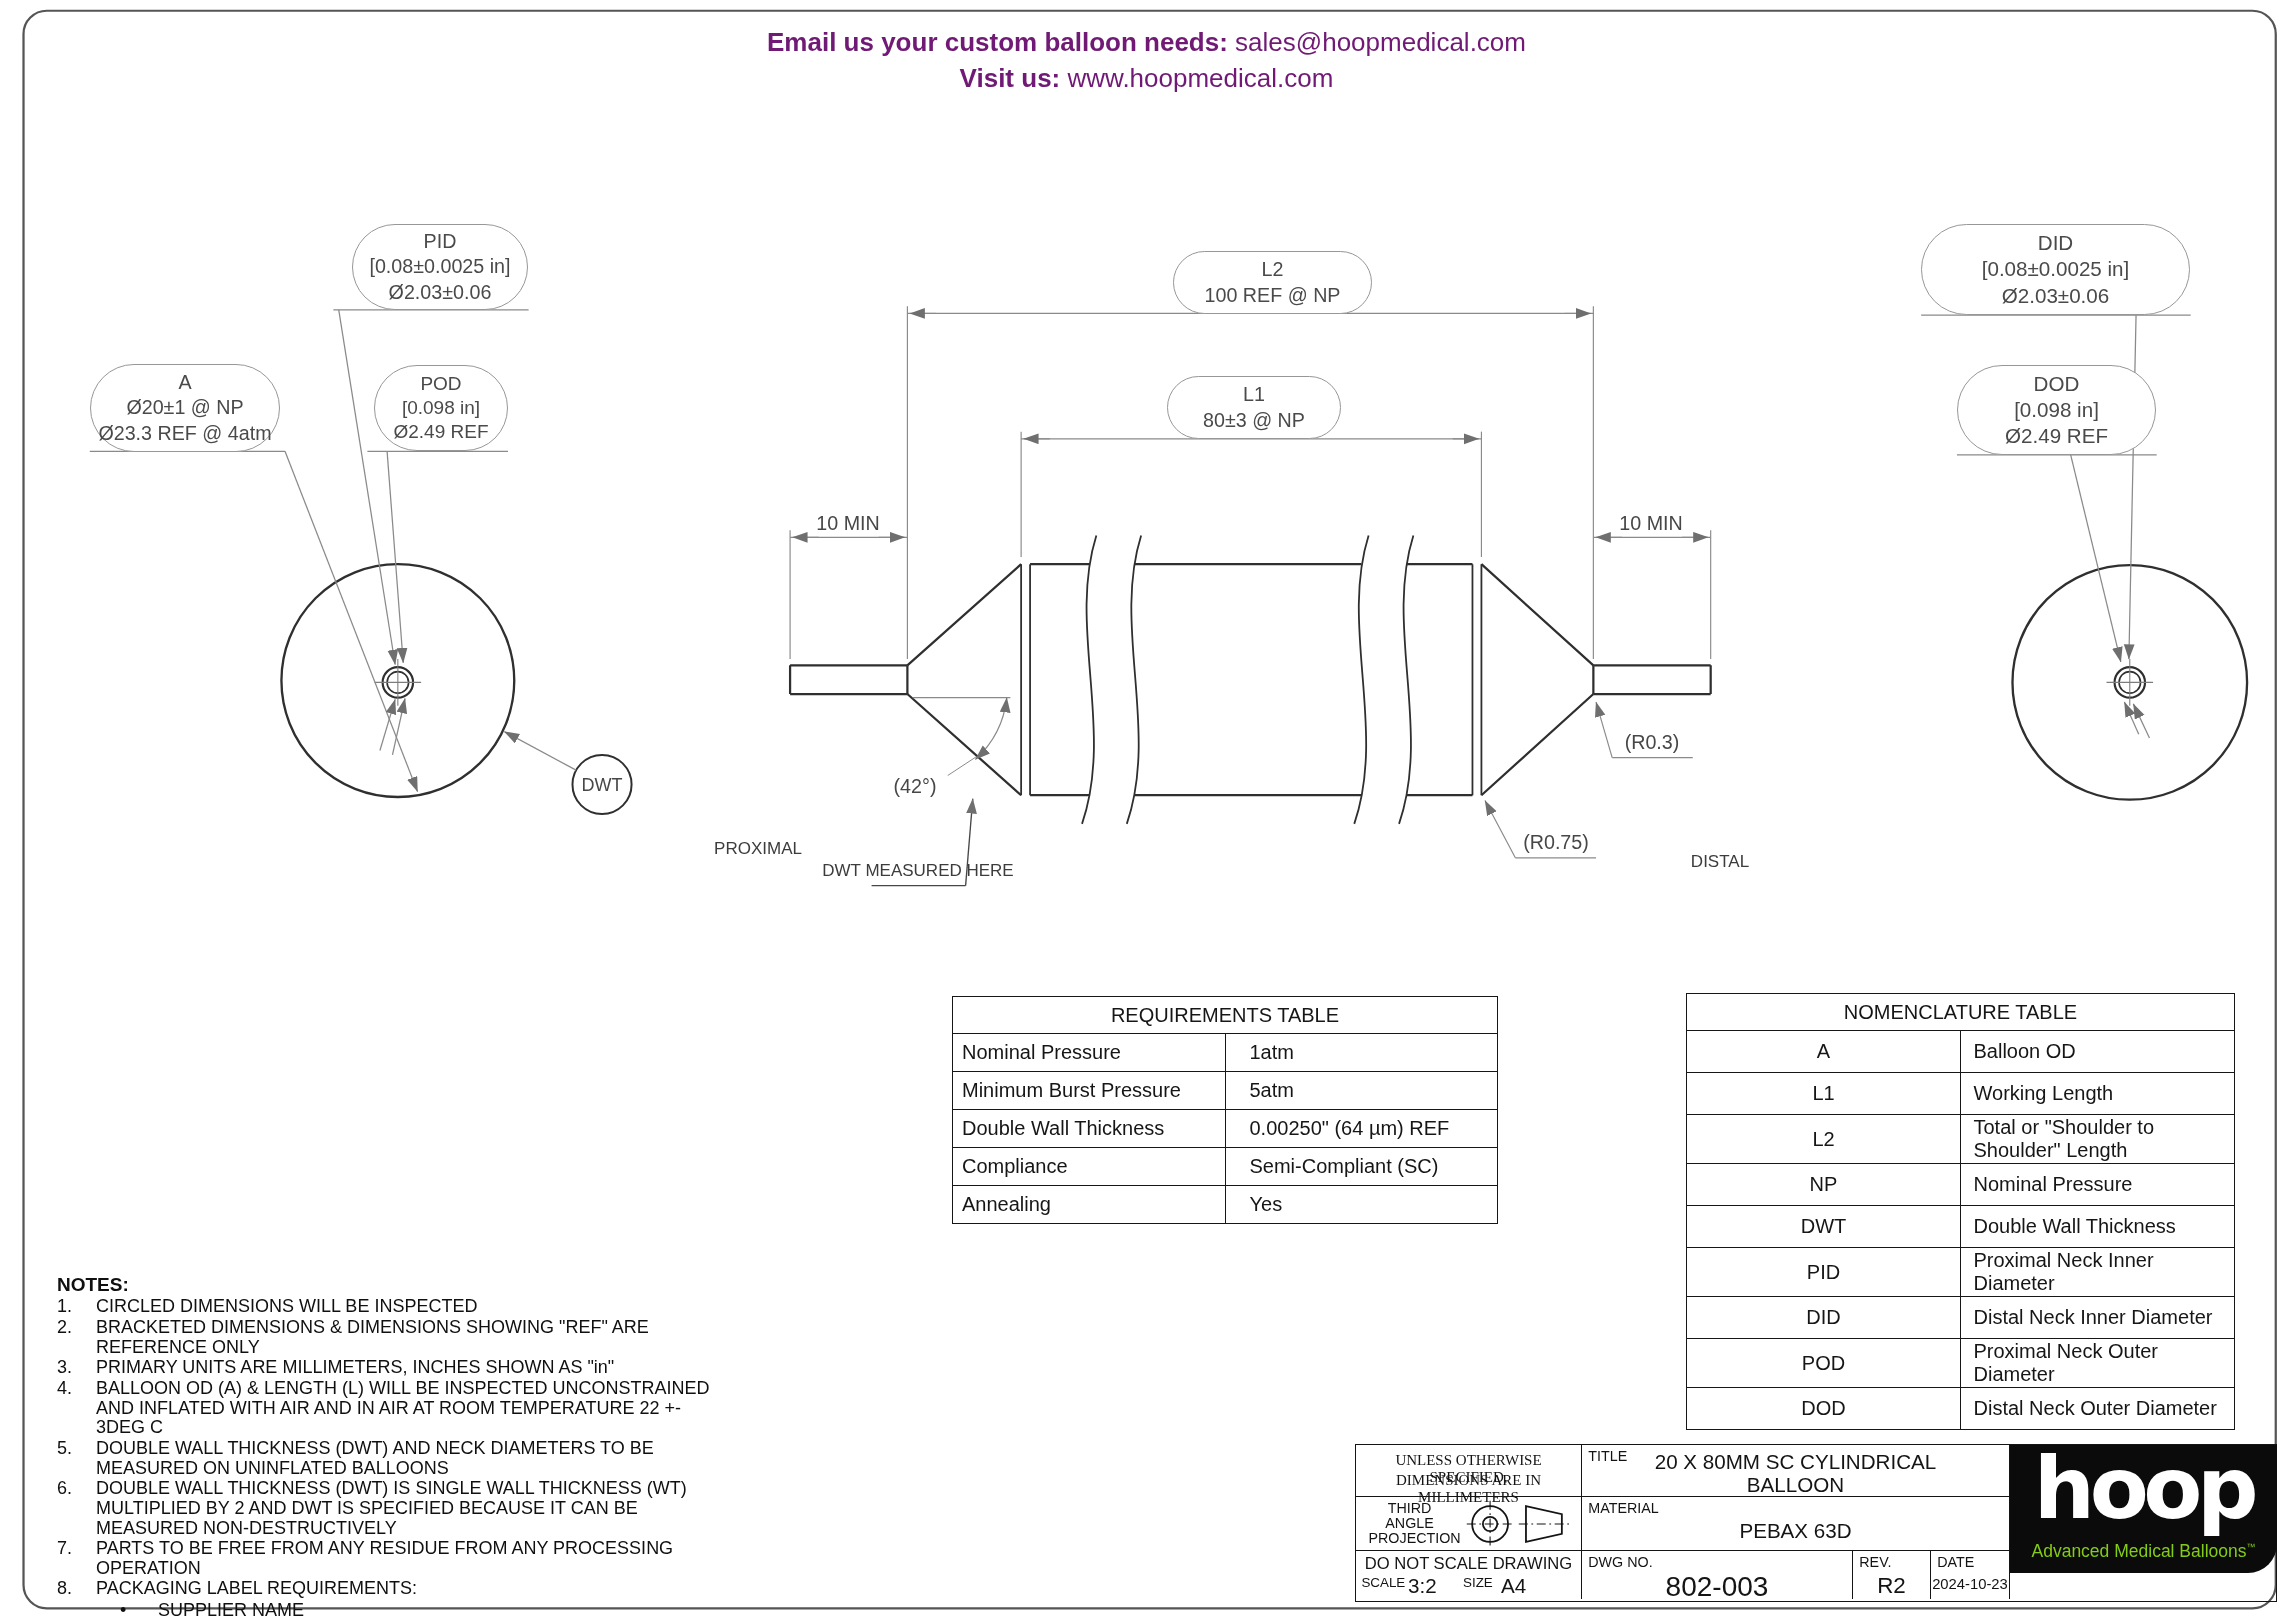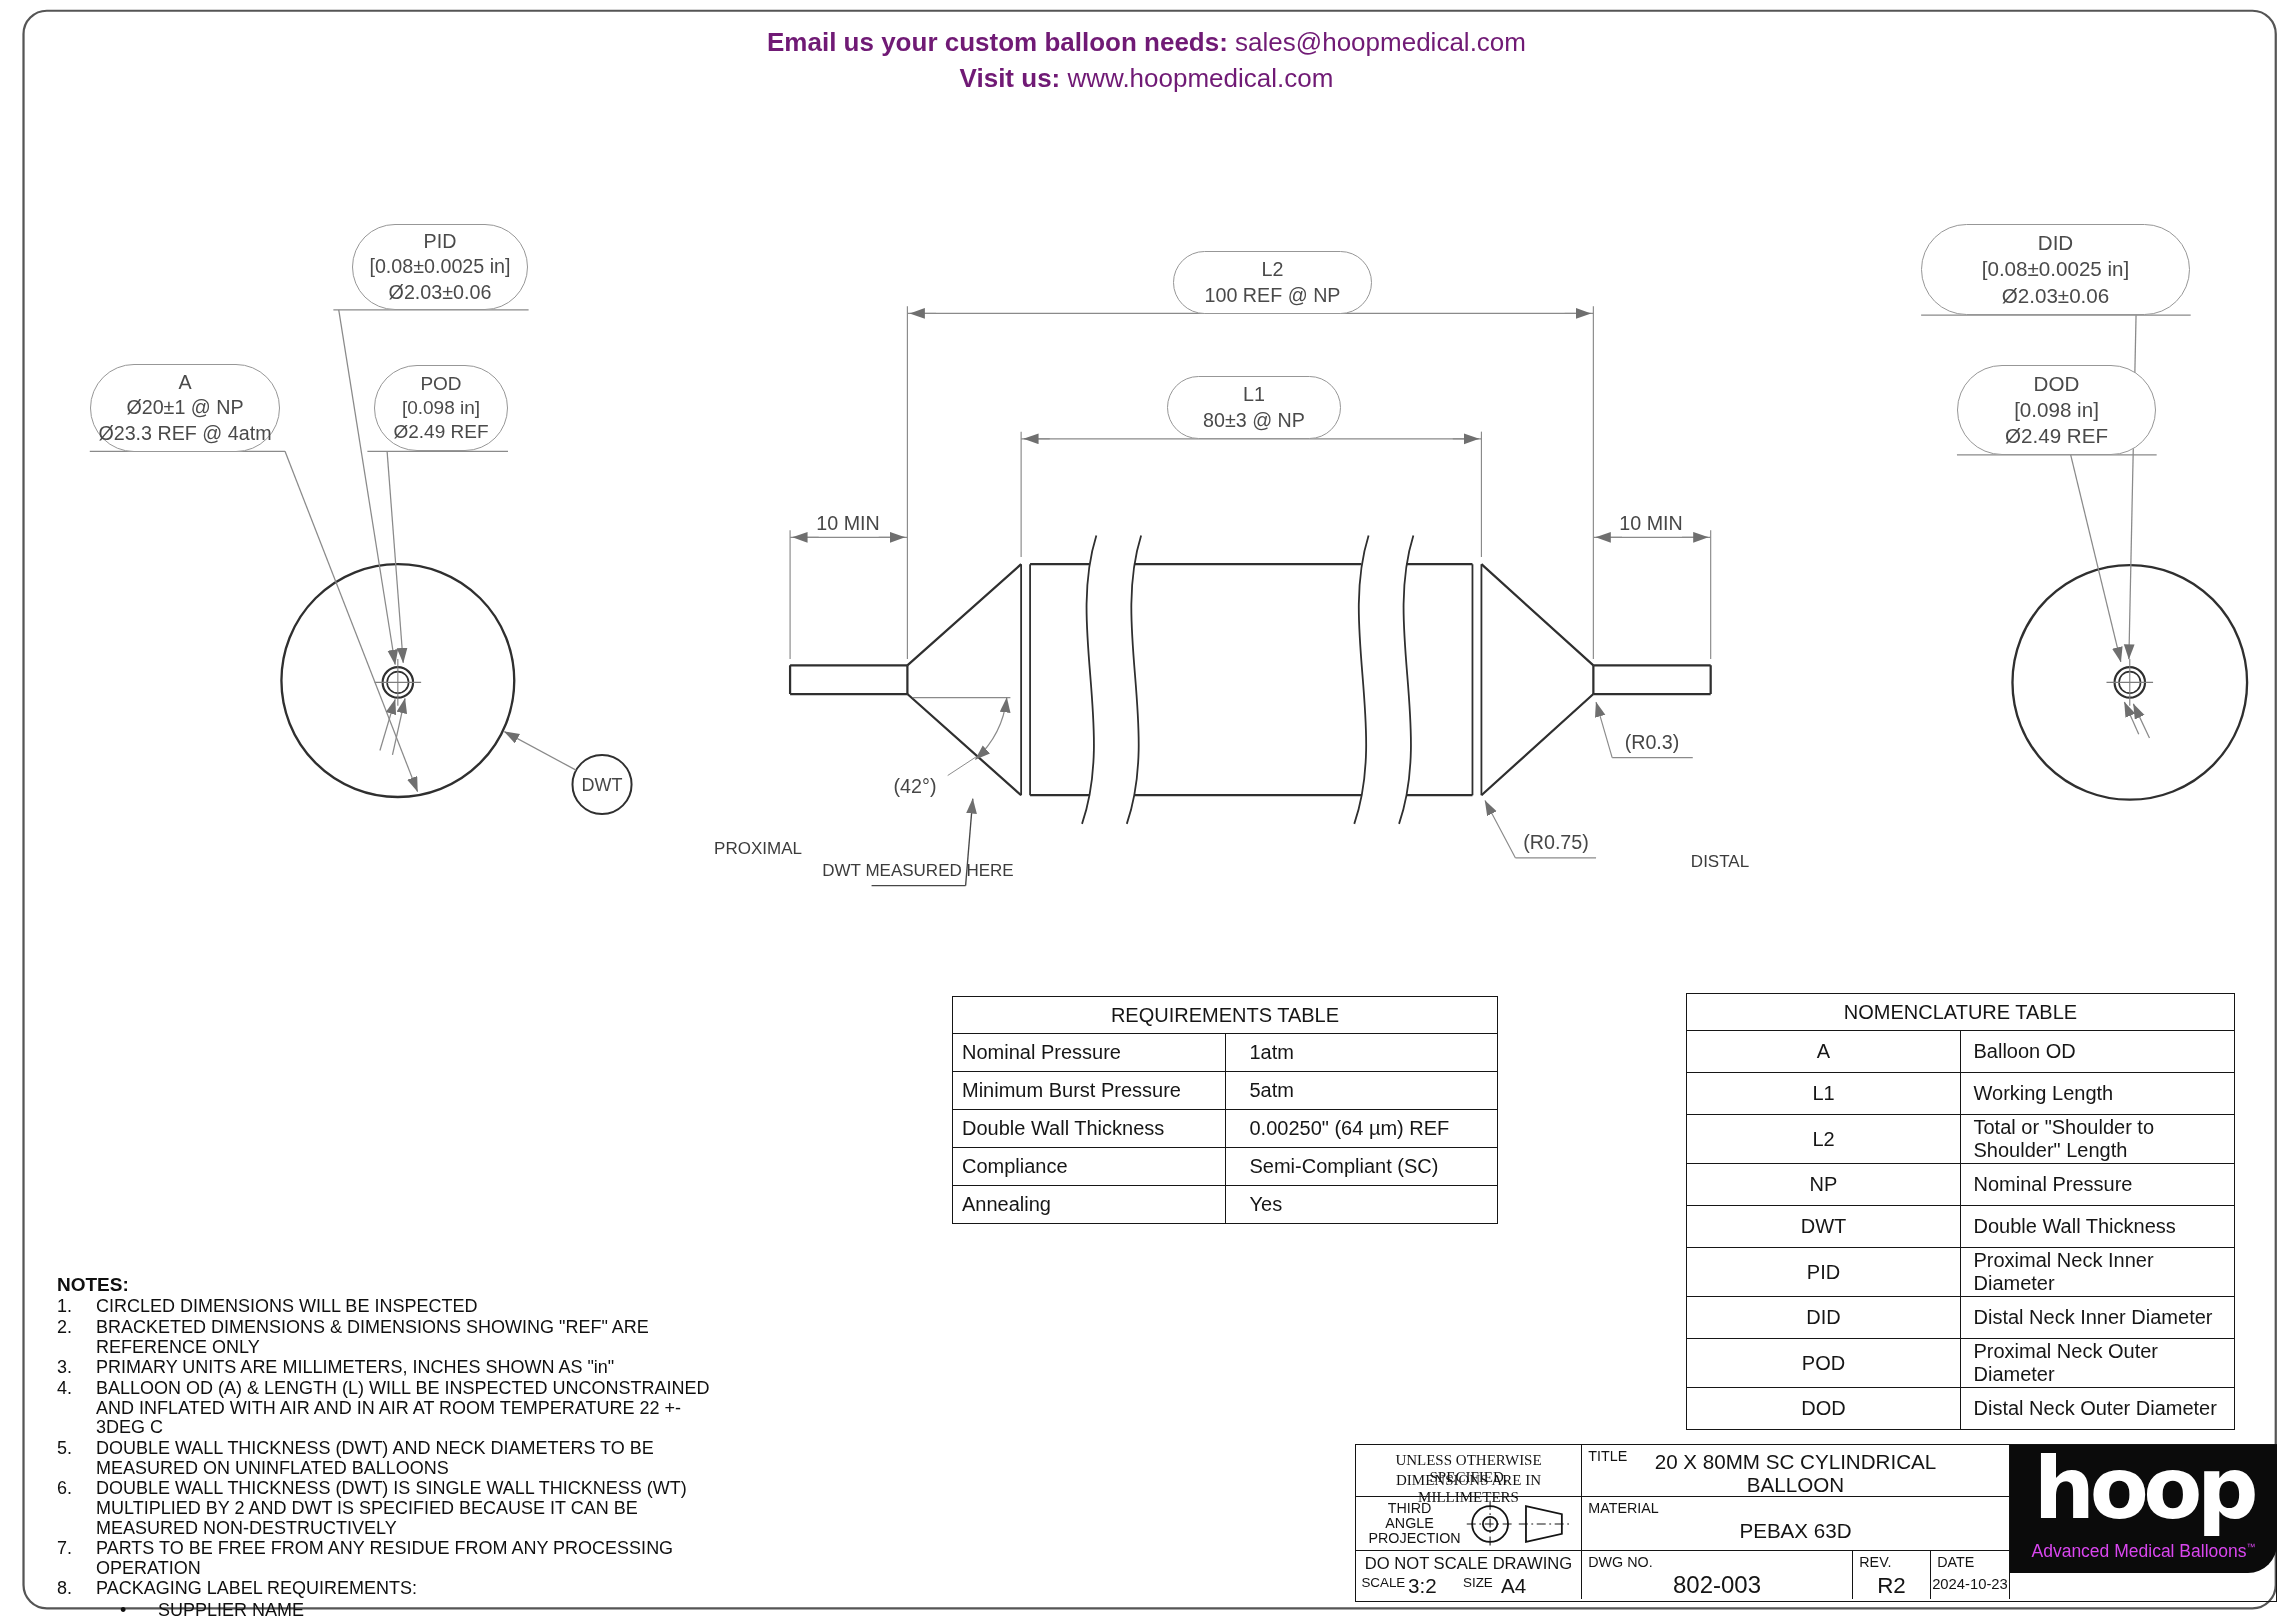--- a/index.html
+++ b/index.html
@@ -44,21 +44,21 @@
   .tbc{position:absolute;box-sizing:border-box;}
   .tbc .cl{position:absolute;left:6.3px;top:2.7px;font-size:14.3px;}
   .bR{border-right:1.8px solid #141414;}
   .bB{border-bottom:1.8px solid #141414;}
   #c-logo{left:654px;top:0;width:267px;height:128px;background:#0b0b0b;
           border-bottom-right-radius:29px;}
   .logo-word{position:absolute;left:0;width:100%;top:-7.2px;text-align:center;color:#fff;
           font-family:"DejaVu Sans","Liberation Sans",sans-serif;font-weight:700;
           font-size:86px;letter-spacing:-5.4px;}
   .logo-tagline{position:absolute;left:0;width:100%;bottom:10.7px;text-align:center;
-          color:#d946ef;font-size:17.5px;}
+          color:#84cc16;font-size:17.5px;}
   .logo-tagline sup{font-size:9px;}
   .ctr{position:absolute;left:0;right:0;text-align:center;}
 </style>
 </head>
 <body>
 
 <div id="sheet">
 
   <svg width="2293" height="1620" viewBox="0 0 2560 1809">
     <defs>
@@ -379,21 +379,21 @@
       <div class="ctr" style="top:28px;font-size:20.6px;">BALLOON</div>
     </div>
 
     <div class="tbc bR bB" style="left:226px;top:52px;width:428px;height:54px;">
       <span class="cl">MATERIAL</span>
       <div class="ctr" style="top:21.5px;font-size:20.6px;">PEBAX 63D</div>
     </div>
 
     <div class="tbc bR" style="left:226px;top:106px;width:271px;height:48px;">
       <span class="cl">DWG NO.</span>
-      <div class="ctr" style="top:19.7px;font-size:24px;">802-003</div>
+      <div class="ctr" style="top:19.7px;font-size:28px;">802-003</div>
     </div>
 
     <div class="tbc bR" style="left:497px;top:106px;width:78px;height:48px;">
       <span class="cl">REV.</span>
       <div class="ctr" style="top:21.5px;font-size:22.4px;">R2</div>
     </div>
 
     <div class="tbc bR" style="left:575px;top:106px;width:79px;height:48px;">
       <span class="cl">DATE</span>
       <div class="ctr" style="top:25px;font-size:14.8px;">2024-10-23</div>

